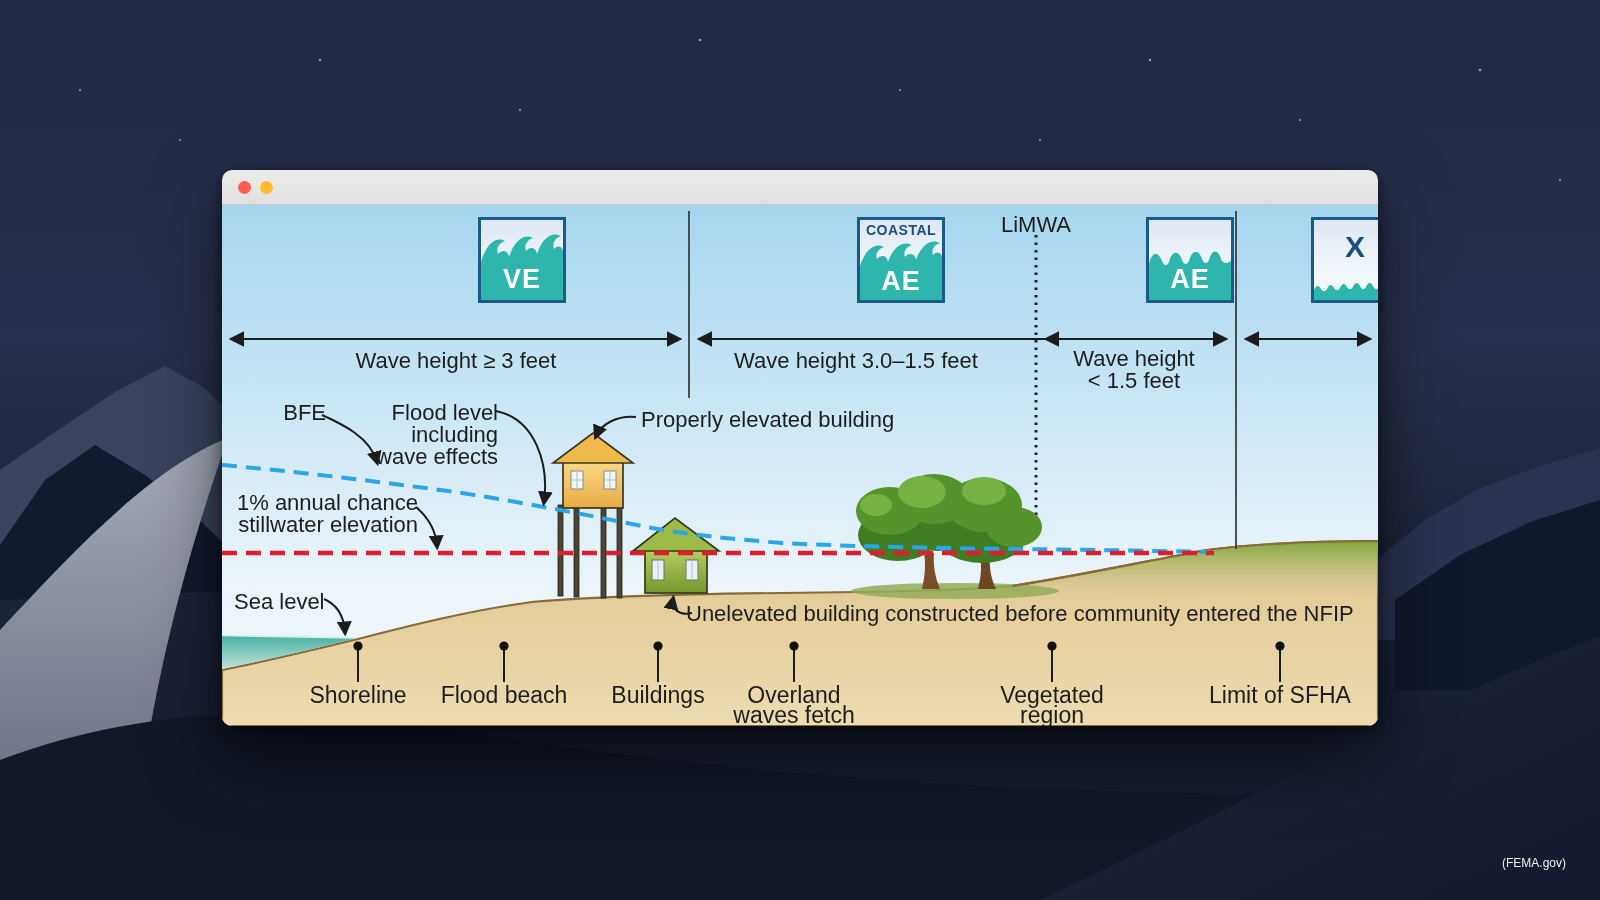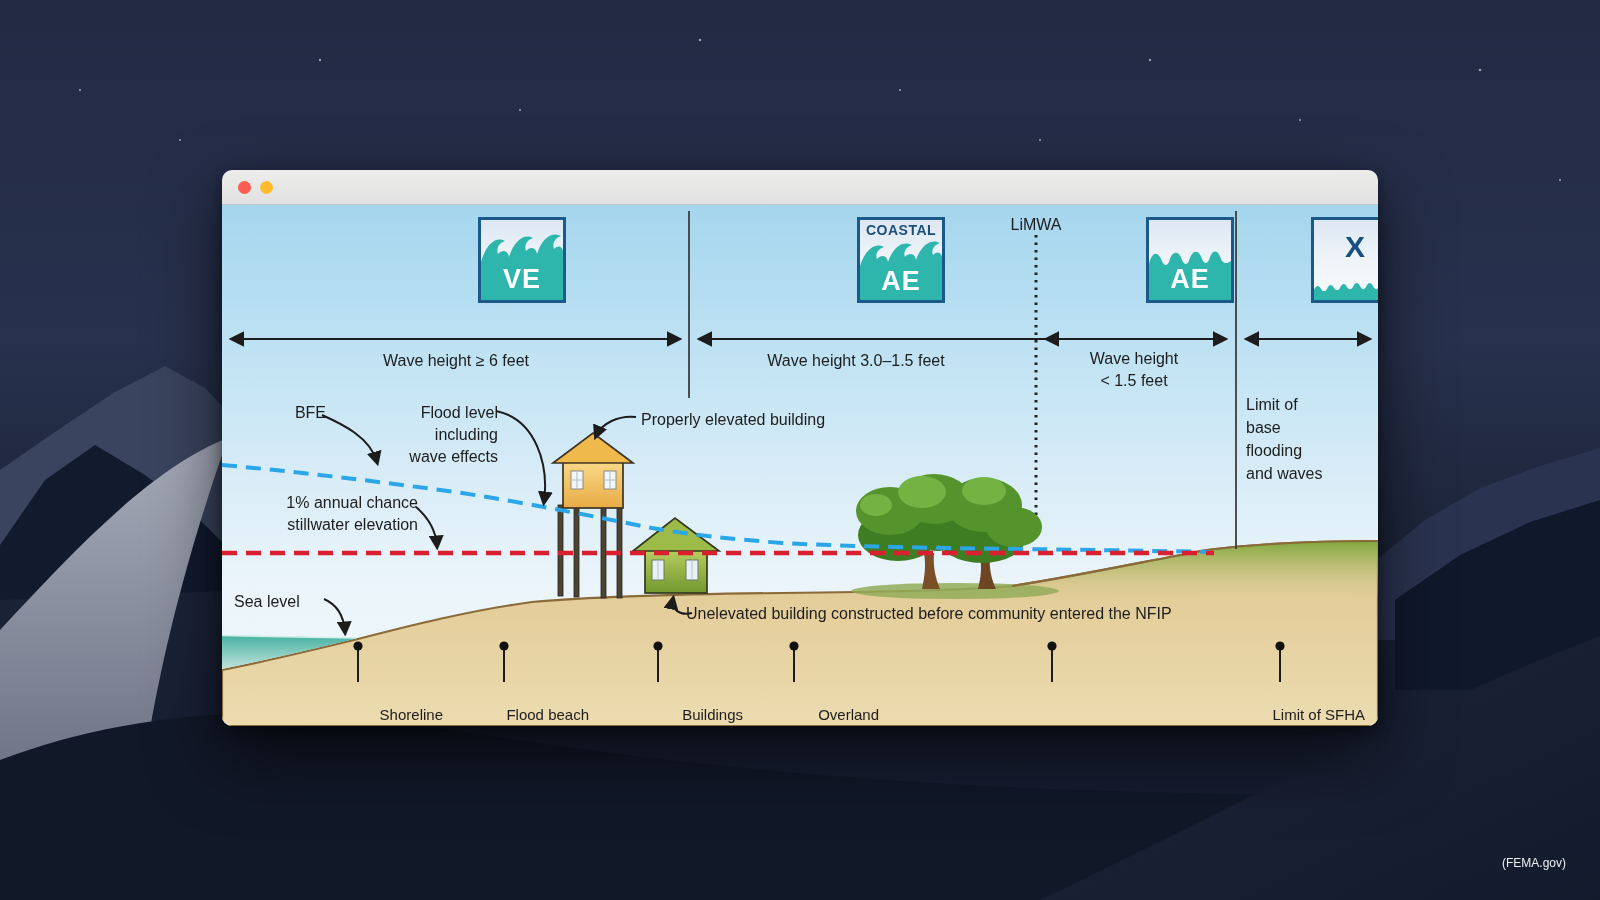--- a/index.html
+++ b/index.html
@@ -17,36 +17,36 @@
   .light{width:13px;height:13px;border-radius:50%;}
   .light.red{background:#ff5d51;}
   .light.yellow{background:#ffbb2e;}
   .light.green{background:#2dc34;}
 
   .canvas{position:relative;width:1156px;height:521px;overflow:hidden;
     border-radius:0 0 10px 10px;
     background:linear-gradient(180deg,#a5d6ee 0%,#bfe2f3 28%,#d8ecf7 52%,#eaf4fa 72%,#f1f8fc 100%);}
   .scene{position:absolute;left:0;top:0;}
 
-  .lab{position:absolute;color:#1d1d1d;font-size:16px;line-height:22px;white-space:pre-line;}
+  .lab{position:absolute;color:#1d1d1d;font-size:22px;line-height:22px;white-space:pre-line;}
   .ctr{text-align:center;}
   .rgt{text-align:right;margin-left:6px;}
 
   .badge{position:absolute;top:12px;width:88px;height:86px;box-sizing:border-box;
     border:3px solid #1b5a88;background:linear-gradient(180deg,#dde7f3 0%,#edf3f8 45%,#f8fbfd 100%);margin-left:48px;}
   .badge svg{position:absolute;left:0;top:0;}
   .badge .code{position:absolute;left:0;right:0;text-align:center;color:#ffffff;
     font-weight:bold;font-size:27px;letter-spacing:1px;}
   .badge .prefix{position:absolute;left:0;right:0;top:2px;text-align:center;
     color:#1b4f79;font-weight:bold;font-size:14px;letter-spacing:.5px;}
   .badge .x-code{position:absolute;left:0;right:0;top:10px;text-align:center;
     color:#174f80;font-weight:bold;font-size:30px;}
 
-  .glabel{position:absolute;top:480px;width:170px;text-align:right;
-    font-size:15px;line-height:20px;color:#1d1d1d;white-space:pre-line;margin-top:20px;}
+  .glabel{position:absolute;top:480px;width:170px;text-align:center;
+    font-size:23px;line-height:20px;color:#1d1d1d;white-space:pre-line;}
 </style>
 </head>
 <body>
 
 <div class="desktop">
 
   <svg class="wallpaper" width="1600" height="900" viewBox="0 0 1600 900">
     <defs>
       <linearGradient id="duneL" x1="0" y1="0" x2="0" y2="1">
         <stop offset="0" stop-color="#a6abb9"></stop>
@@ -262,43 +262,41 @@
       <div class="badge" style="left:1041px">
         <svg width="82" height="80" viewBox="0 0 82 80">
           <path d="M0,70 C2,65 5,65 7,69 C9,72 11,72 13,69 C15,64 18,64 20,68 C22,71 24,71 26,68
                    C28,63 31,63 33,67 C35,70 37,70 39,67 C41,62 44,62 46,66 C48,70 50,70 52,67
                    C54,62 57,62 59,66 C61,70 63,70 65,67 C67,63 70,63 72,67 C74,70 77,70 79,67
                    L82,68 L82,80 L0,80 Z" fill="#2eb6ad"></path>
         </svg>
         <span class="x-code">X</span>
       </div>
 
-      <div class="lab ctr" style="left:84px;top:145px;width:300px">Wave height ≥ 6 feet</div>
+      <div class="lab ctr" style="left:84px;top:145px;width:300px">Wave height ≥ 3 feet</div>
       <div class="lab ctr" style="left:484px;top:145px;width:300px">Wave height 3.0–1.5 feet</div>
       <div class="lab ctr" style="left:812px;top:143px;width:200px">Wave height
 &lt; 1.5 feet</div>
-      <div class="lab" style="left:1024px;top:188px;width:130px;line-height:23px">Limit of
-base
-flooding
-and waves</div>
       <div class="lab ctr" style="left:762px;top:9px;width:104px">LiMWA</div>
 
       <div class="lab rgt" style="left:36px;top:197px;width:62px">BFE</div>
       <div class="lab rgt" style="left:116px;top:197px;width:154px">Flood level
 including
 wave effects</div>
       <div class="lab" style="left:419px;top:204px">Properly elevated building</div>
       <div class="lab rgt" style="left:8px;top:287px;width:182px">1% annual chance
 stillwater elevation</div>
       <div class="lab" style="left:12px;top:386px">Sea level</div>
       <div class="lab" style="left:464px;top:398px">Unelevated building constructed before community entered the NFIP</div>
 
       <div class="glabel" style="left:51px">Shoreline</div>
       <div class="glabel" style="left:197px">Flood beach</div>
       <div class="glabel" style="left:351px">Buildings</div>
       <div class="glabel" style="left:487px">Overland
 waves fetch</div>
+      <div class="glabel" style="left:745px">Vegetated
+region</div>
       <div class="glabel" style="left:973px">Limit of SFHA</div>
     </div>
   </div>
 
   <div class="caption">(FEMA.gov)</div>
 </div>
 
 </body></html>

